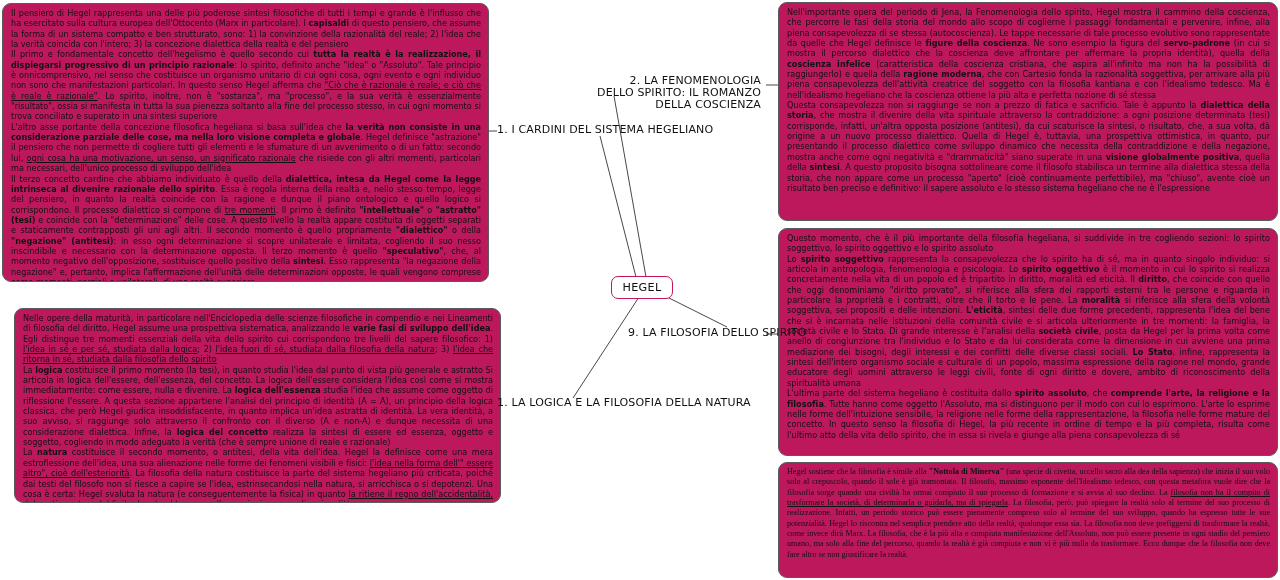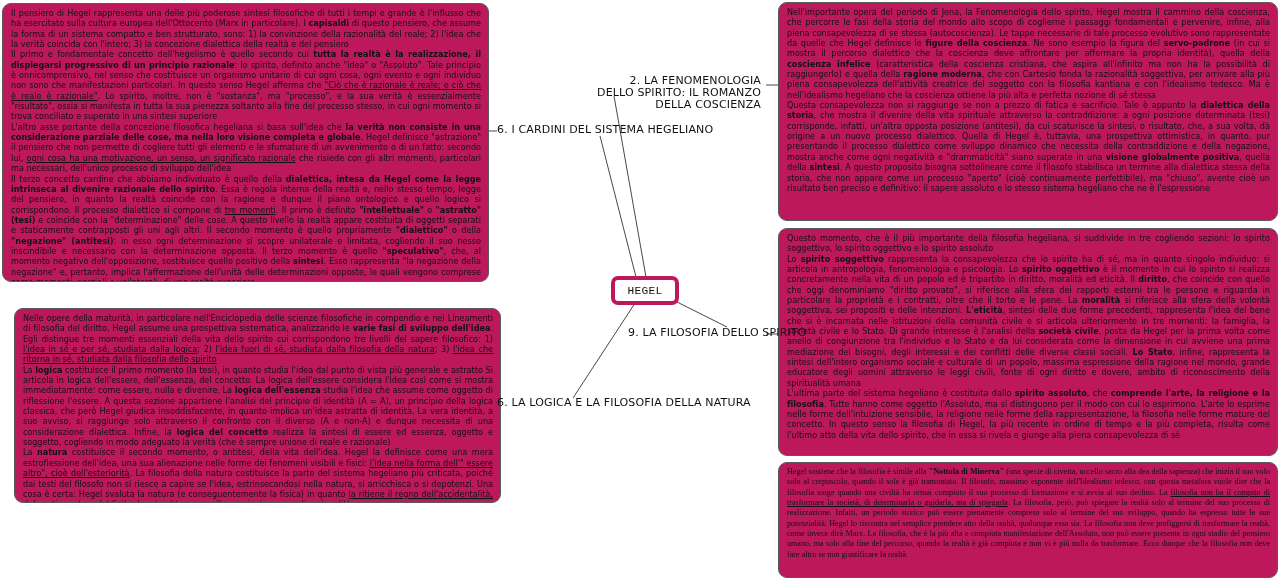--- a/index.html
+++ b/index.html
@@ -51,29 +51,28 @@
   }
   #label-1{left:497px; top:124px;}
   #label-2{left:596px; top:75px; text-align:right; white-space:normal; width:165px;}
   #label-3{left:497px; top:397px;}
   #label-4{left:628px; top:327px;}
 
   #hegel-node{
     position:absolute;
     left:611px; top:276px;
     width:60px; height:21px;
-    border:4px solid #be185d;
+    border:1px solid #be185d;
     border-radius:7px;
     background:#fff;
     display:flex;align-items:center;justify-content:center;
     font-size:11.2px;
     letter-spacing:0.3px;
     color:#111;
     z-index:5;
-    font-family:Liberation Mono, monospace;
   }
 </style>
 </head>
 <body>
 
 <div id="canvas">
 
   <svg class="links" viewBox="0 0 1280 580">
 
     <line x1="636" y1="277" x2="600" y2="136" stroke="#333" stroke-width="0.9"></line>
@@ -110,22 +109,22 @@
   <div class="tbox" id="box-spirito">
     <p>Questo momento, che è il più importante della filosofia hegeliana, si suddivide in tre cogliendo sezioni: lo spirito soggettivo, lo spirito oggettivo e lo spirito assoluto</p>
     <p>Lo <b>spirito soggettivo</b> rappresenta la consapevolezza che lo spirito ha di sé, ma in quanto singolo individuo: si articola in antropologia, fenomenologia e psicologia. Lo <b>spirito oggettivo</b> è il momento in cui lo spirito si realizza concretamente nella vita di un popolo ed è tripartito in diritto, moralità ed eticità. Il <b>diritto</b>, che coincide con quello che oggi denominiamo "diritto provato", si riferisce alla sfera dei rapporti esterni tra le persone e riguarda in particolare la proprietà e i contratti, oltre che il torto e le pene. La <b>moralità</b> si riferisce alla sfera della volontà soggettiva, sei propositi e delle intenzioni. <b>L'eticità</b>, sintesi delle due forme precedenti, rappresenta l'idea del bene che si è incarnata nelle istituzioni della comunità civile e si articola ulteriormente in tre momenti: la famiglia, la società civile e lo Stato. Di grande interesse è l'analisi della <b>società civile</b>, posta da Hegel per la prima volta come anello di congiunzione tra l'individuo e lo Stato e da lui considerata come la dimensione in cui avviene una prima mediazione dei bisogni, degli interessi e dei conflitti delle diverse classi sociali. <b>Lo Stato</b>, infine, rappresenta la sintesi dell'intero organismo sociale e culturale di un popolo, massima espressione della ragione nel mondo, grande educatore degli uomini attraverso le leggi civili, fonte di ogni diritto e dovere, ambito di riconoscimento della spiritualità umana</p>
     <p>L'ultima parte del sistema hegeliano è costituita dallo <b>spirito assoluto</b>, che <b>comprende l'arte, la religione e la filosofia</b>. Tutte hanno come oggetto l'Assoluto, ma si distinguono per il modo con cui lo esprimono. L'arte lo esprime nelle forme dell'intuizione sensibile, la religione nelle forme della rappresentazione, la filosofia nelle forme mature del concetto. In questo senso la filosofia di Hegel, la più recente in ordine di tempo e la più completa, risulta come l'ultimo atto della vita dello spirito, che in essa si rivela e giunge alla piena consapevolezza di sé</p>
   </div>
 
   <div class="tbox" id="box-nottola">
     <p>Hegel sostiene che la filosofia è simile alla <b>"Nottola di Minerva"</b> (una specie di civetta, uccello sacro alla dea della sapienza) che inizia il suo volo solo al crepuscolo, quando il sole è già tramontato. Il filosofo, massimo esponente dell'Idealismo tedesco, con questa metafora vuole dire che la filosofia sorge quando una civiltà ha ormai compiuto il suo processo di formazione e si avvia al suo declino. La <u>filosofia non ha il compito di trasformare la società, di determinarla o guidarla, ma di spiegarla</u>. La filosofia, però, può spiegare la realtà solo al termine del suo processo di realizzazione. Infatti, un periodo storico può essere pienamente compreso solo al termine del suo sviluppo, quando ha espresso tutte le sue potenzialità. Hegel lo riscontra nel semplice prendere atto della realtà, qualunque essa sia. La filosofia non deve prefiggersi di trasformare la realtà, come invece dirà Marx. La filosofia, che è la più alta e compiuta manifestazione dell'Assoluto, non può essere presente in ogni stadio del pensiero umano, ma solo alla fine del percorso, quando la realtà è già compiuta e non vi è più nulla da trasformare. Ecco dunque che la filosofia non deve fare altro se non giustificare la realtà.</p>
   </div>
 
-  <div class="node-label" id="label-1">6. I CARDINI DEL SISTEMA HEGELIANO</div>
+  <div class="node-label" id="label-1">1. I CARDINI DEL SISTEMA HEGELIANO</div>
   <div class="node-label" id="label-2">2. LA FENOMENOLOGIA DELLO SPIRITO: IL ROMANZO DELLA COSCIENZA</div>
-  <div class="node-label" id="label-3">6. LA LOGICA E LA FILOSOFIA DELLA NATURA</div>
+  <div class="node-label" id="label-3">1. LA LOGICA E LA FILOSOFIA DELLA NATURA</div>
   <div class="node-label" id="label-4">9. LA FILOSOFIA DELLO SPIRITO</div>
 
   <div id="hegel-node">
     <span>HEGEL</span>
   </div>
 
 </div>
 
 </body></html>

